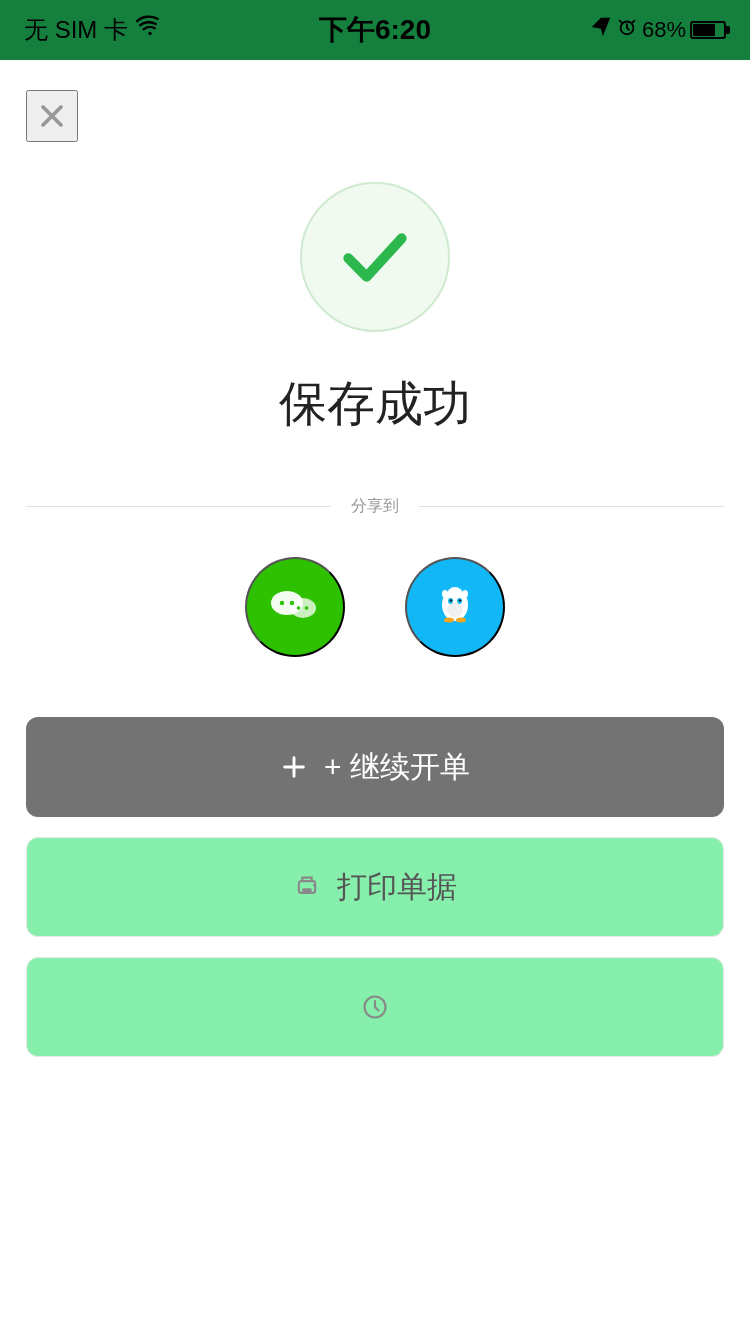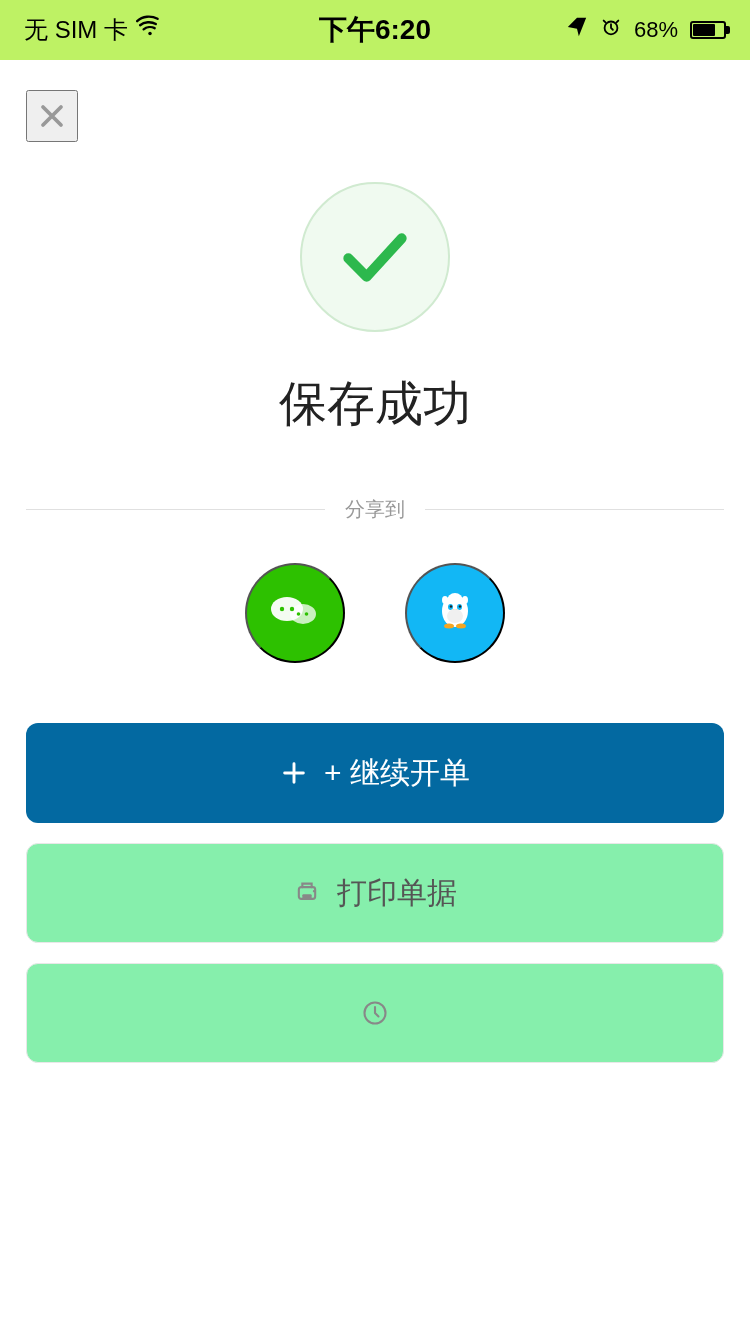--- a/index.html
+++ b/index.html
@@ -10,21 +10,21 @@
       background: #ffffff;
       font-family: -apple-system, "PingFang SC", "Helvetica Neue", sans-serif;
       display: flex;
       flex-direction: column;
     }
 
     
     .status-bar {
       width: 100%;
       height: 60px;
-      background: #bef264;
+      background: #15803d;
       display: flex;
       align-items: center;
       justify-content: space-between;
       padding: 4px 24px;
     }
     .status-left {
       display: flex;
       align-items: center;
       gap: 8px;
       font-size: 24px;
@@ -35,21 +35,21 @@
       font-size: 28px;
       font-weight: 600;
       color: #000;
       position: absolute;
       left: 50%;
       transform: translateX(-50%);
     }
     .status-right {
       display: flex;
       align-items: center;
-      gap: 12px;
+      gap: 4px;
       font-size: 22px;
       color: #000;
     }
     .battery-rect {
       width: 36px;
       height: 18px;
       border: 2px solid #000;
       border-radius: 3px;
       position: relative;
       display: inline-block;
@@ -132,21 +132,21 @@
       align-items: center;
       gap: 20px;
       margin-bottom: 40px;
     }
     .divider-line {
       flex: 1;
       height: 1px;
       background: #e0e0e0;
     }
     .divider-label {
-      font-size: 20px;
+      font-size: 16px;
       color: #999;
     }
 
     
     .share-icons {
       display: flex;
       gap: 60px;
       margin-bottom: 60px;
     }
     .share-icon-btn {
@@ -182,21 +182,21 @@
       border-radius: 12px;
       border: none;
       font-size: 30px;
       display: flex;
       align-items: center;
       justify-content: center;
       gap: 16px;
       cursor: pointer;
     }
     .btn-primary {
-      background: #0369a1;
+      background: #737373;
       color: #fff;
     }
     .btn-secondary {
       background: #86efac;
       color: #555;
       border: 1px solid #e8e8e8;
     }
     .btn-icon {
       display: flex;
       align-items: center;

